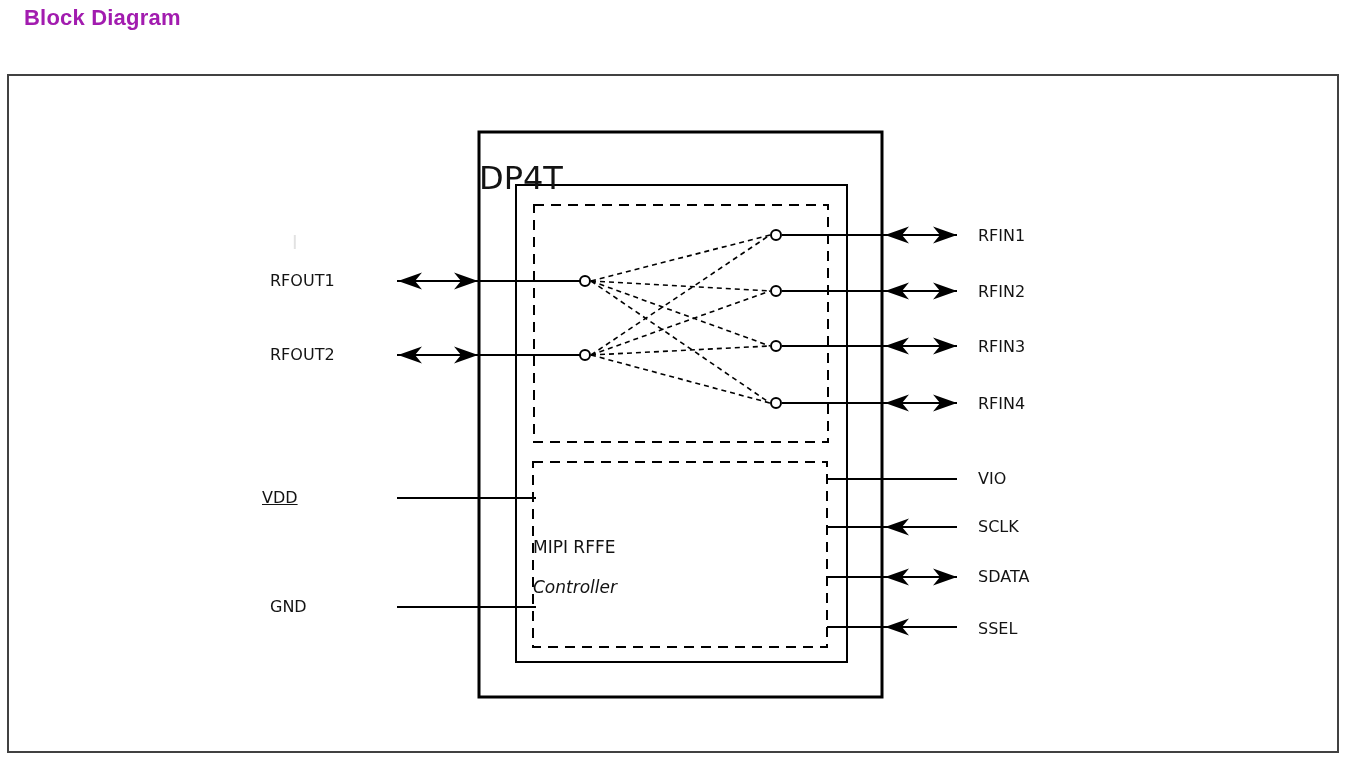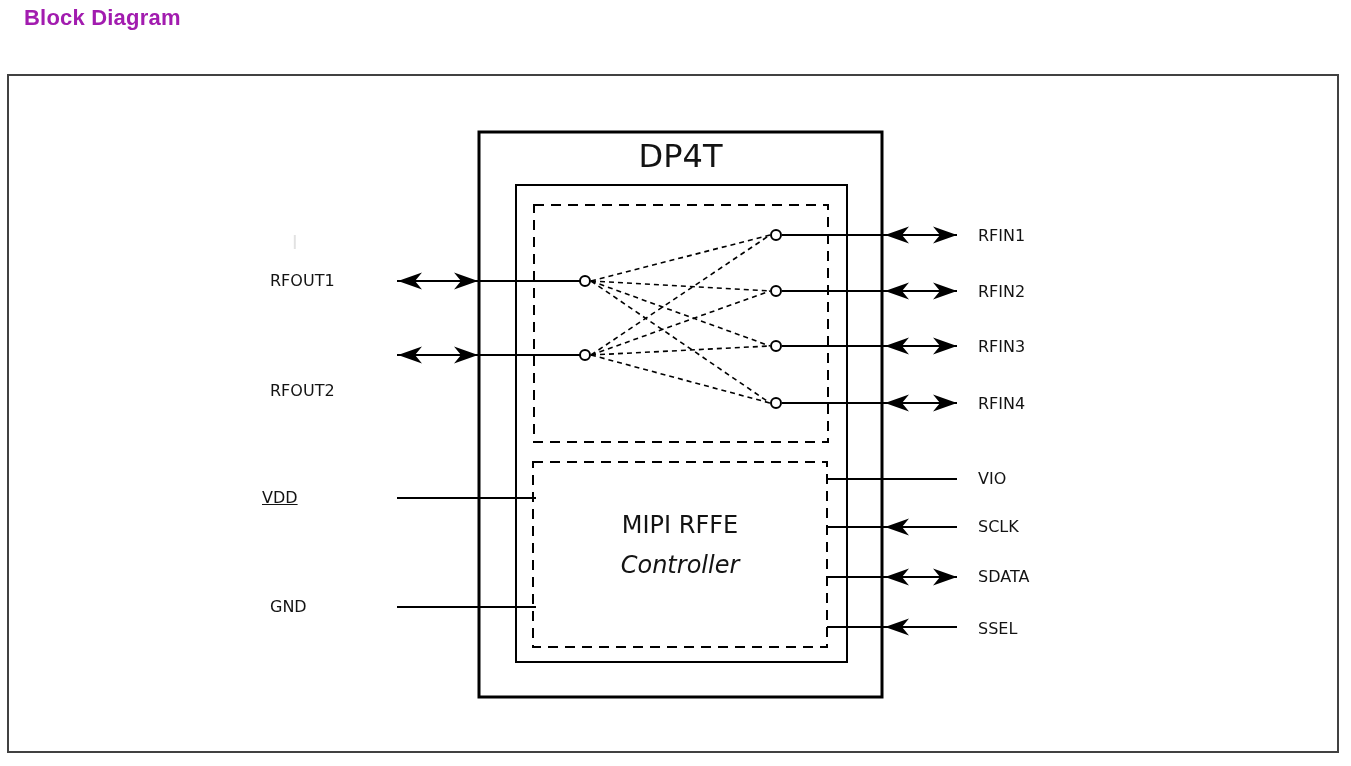--- a/index.html
+++ b/index.html
@@ -15,23 +15,23 @@
   .frame{
     position:absolute;left:7px;top:74px;width:1328px;height:675px;
     border:2px solid #414141;background:#ffffff;
   }
   svg.diagram{position:absolute;left:0;top:0;}
   .lbl{
     position:absolute;transform:translateY(-50%);
     font-size:16px;color:#131313;white-space:nowrap;line-height:1;
   }
   .lbl.right-align{}
-  .lbl.center{text-align:center;}
+  .lbl.center{text-align:left;margin-top:22px;}
   .block-title{font-size:32px;}
-  .ctrl-text{font-size:24px;}
+  .ctrl-text{font-size:17px;}
   .artifact{
     position:absolute;left:292px;top:231px;font-size:19px;color:#e2e2e2;
   }
 </style>
 </head>
 <body>
 
 <div class="heading">Block Diagram</div>
 
 <div class="frame"></div>
@@ -120,21 +120,21 @@
     <path d="M885,627 l24,-8.5 l-7,8.5 l7,8.5 z" fill="#000"></path>
   </g>
 </svg>
 
 <div class="lbl block-title center" style="left:479px;top:156px;width:403px;">DP4T</div>
 
 <div class="lbl ctrl-text center" style="left:533px;top:525px;width:294px;">MIPI RFFE</div>
 <div class="lbl ctrl-text center" style="left:533px;top:565px;width:294px;font-style:italic;">Controller</div>
 
 <div class="lbl right-align" style="left:270px;top:281px;width:120px;">RFOUT1</div>
-<div class="lbl right-align" style="left:270px;top:355px;width:120px;margin-top:36px;">RFOUT2</div>
+<div class="lbl right-align" style="left:270px;top:355px;width:120px;">RFOUT2</div>
 <div class="lbl right-align" style="left:262px;top:498px;width:112px;text-decoration:underline;">VDD</div>
 <div class="lbl right-align" style="left:270px;top:607px;width:112px;">GND</div>
 
 <div class="lbl" style="left:978px;top:236px;">RFIN1</div>
 <div class="lbl" style="left:978px;top:292px;">RFIN2</div>
 <div class="lbl" style="left:978px;top:347px;">RFIN3</div>
 <div class="lbl" style="left:978px;top:404px;">RFIN4</div>
 
 <div class="lbl" style="left:978px;top:479px;">VIO</div>
 <div class="lbl" style="left:978px;top:527px;">SCLK</div>

